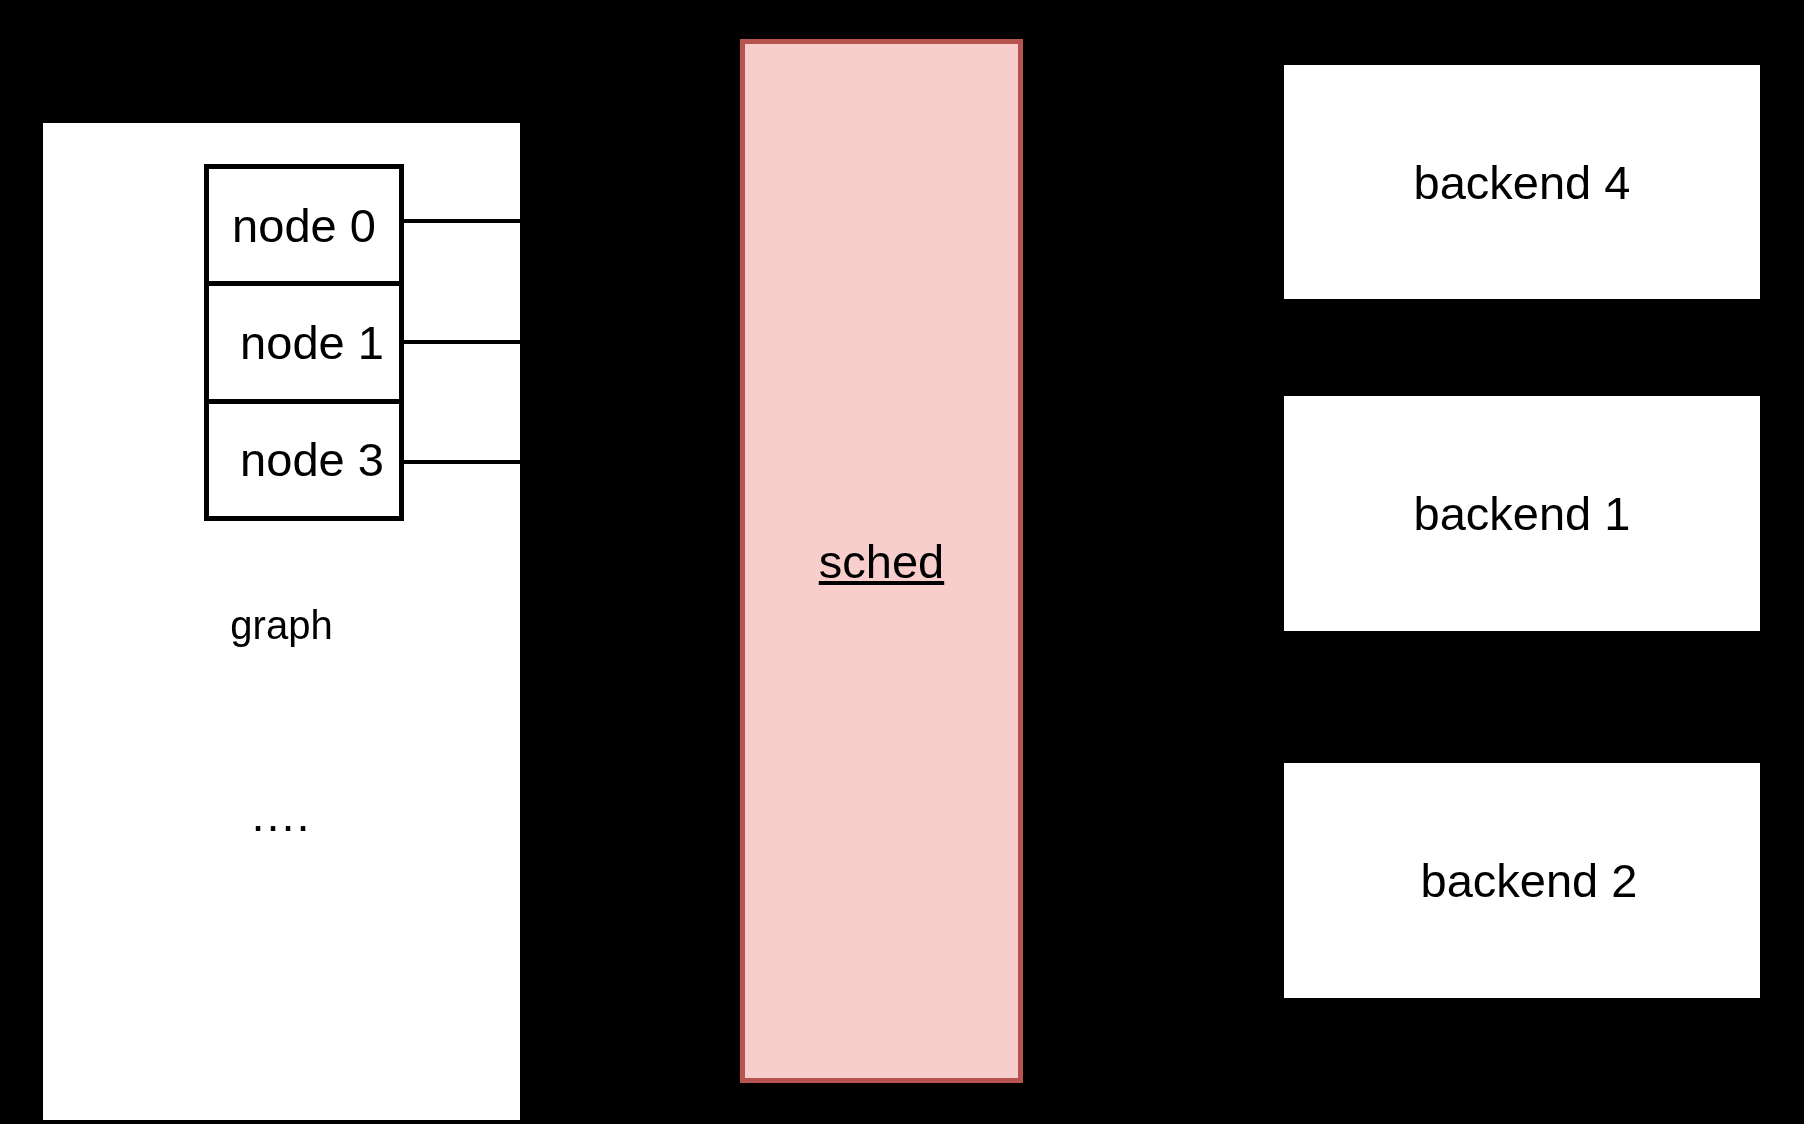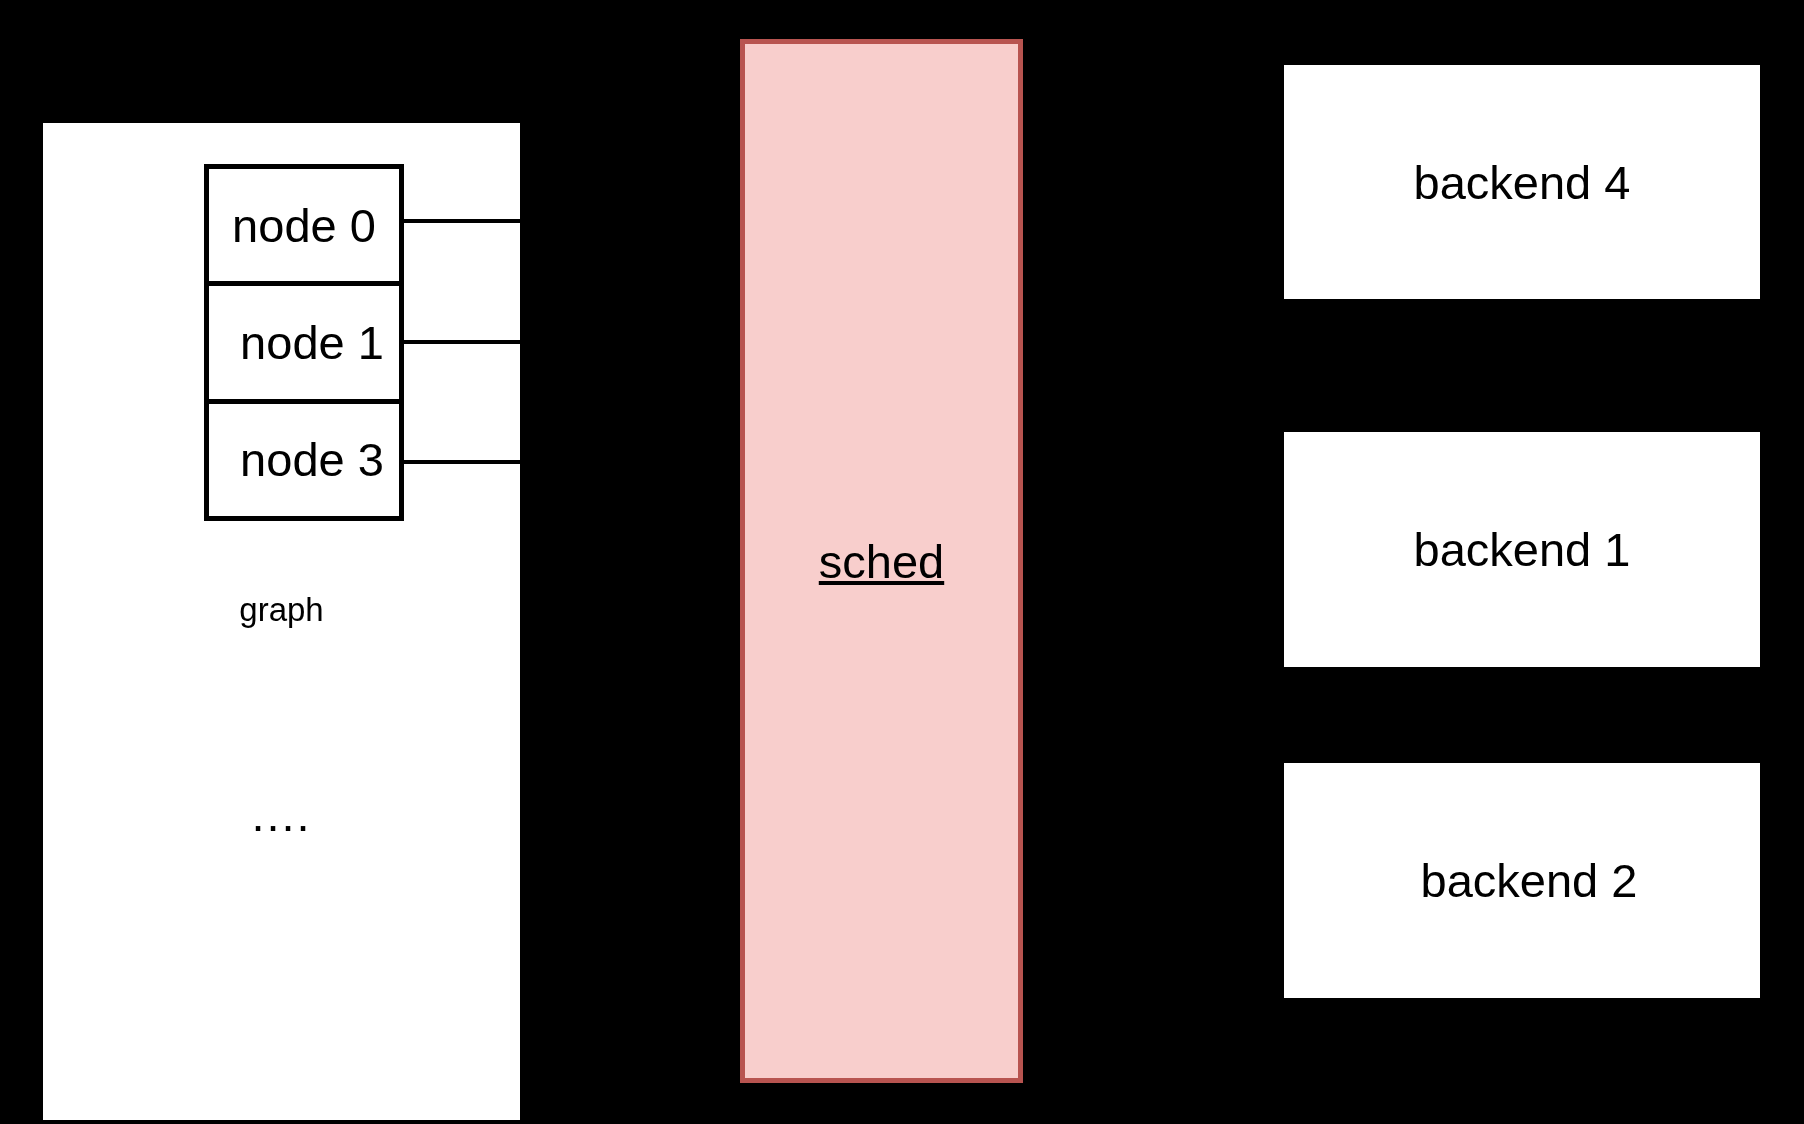--- a/index.html
+++ b/index.html
@@ -54,23 +54,23 @@
     height: 4px;
     background: var(--line, #000);
   }
   .connector.c0 { top: 96px; }        
   .connector.c1 { top: 217px; }       
   .connector.c2 { top: 337px; }       
 
   .graph-caption {
     position: absolute;
     left: 0; width: 100%;
-    top: 468px;                       
+    top: 479px;                       
     text-align: center;
-    font-size: 33px;
+    font-size: 40px;
     line-height: 1.15;
   }
   .graph-ellipsis {
     position: absolute;
     left: 0; width: 100%;
     top: 665px;                       
     text-align: center;
     font-size: 47px;
     line-height: 1.15;
     letter-spacing: 2px;
@@ -93,21 +93,21 @@
   .backend-box {
     left: 1284px;
     width: 476px;
     background: var(--panel-fill, #fff);
     display: flex;
     align-items: center;
     justify-content: center;
     font-size: 47px;
   }
   .backend-box.b0 { top: 65px;  height: 234px; }
-  .backend-box.b1 { top: 432px; height: 235px; }
+  .backend-box.b1 { top: 396px; height: 235px; }
   .backend-box.b2 { top: 763px; height: 235px; padding-left: 14px; }
 </style>
 </head>
 <body>
 
 <div class="stage">
 
   <div class="box graph-panel">
 
     <div class="node-stack">

